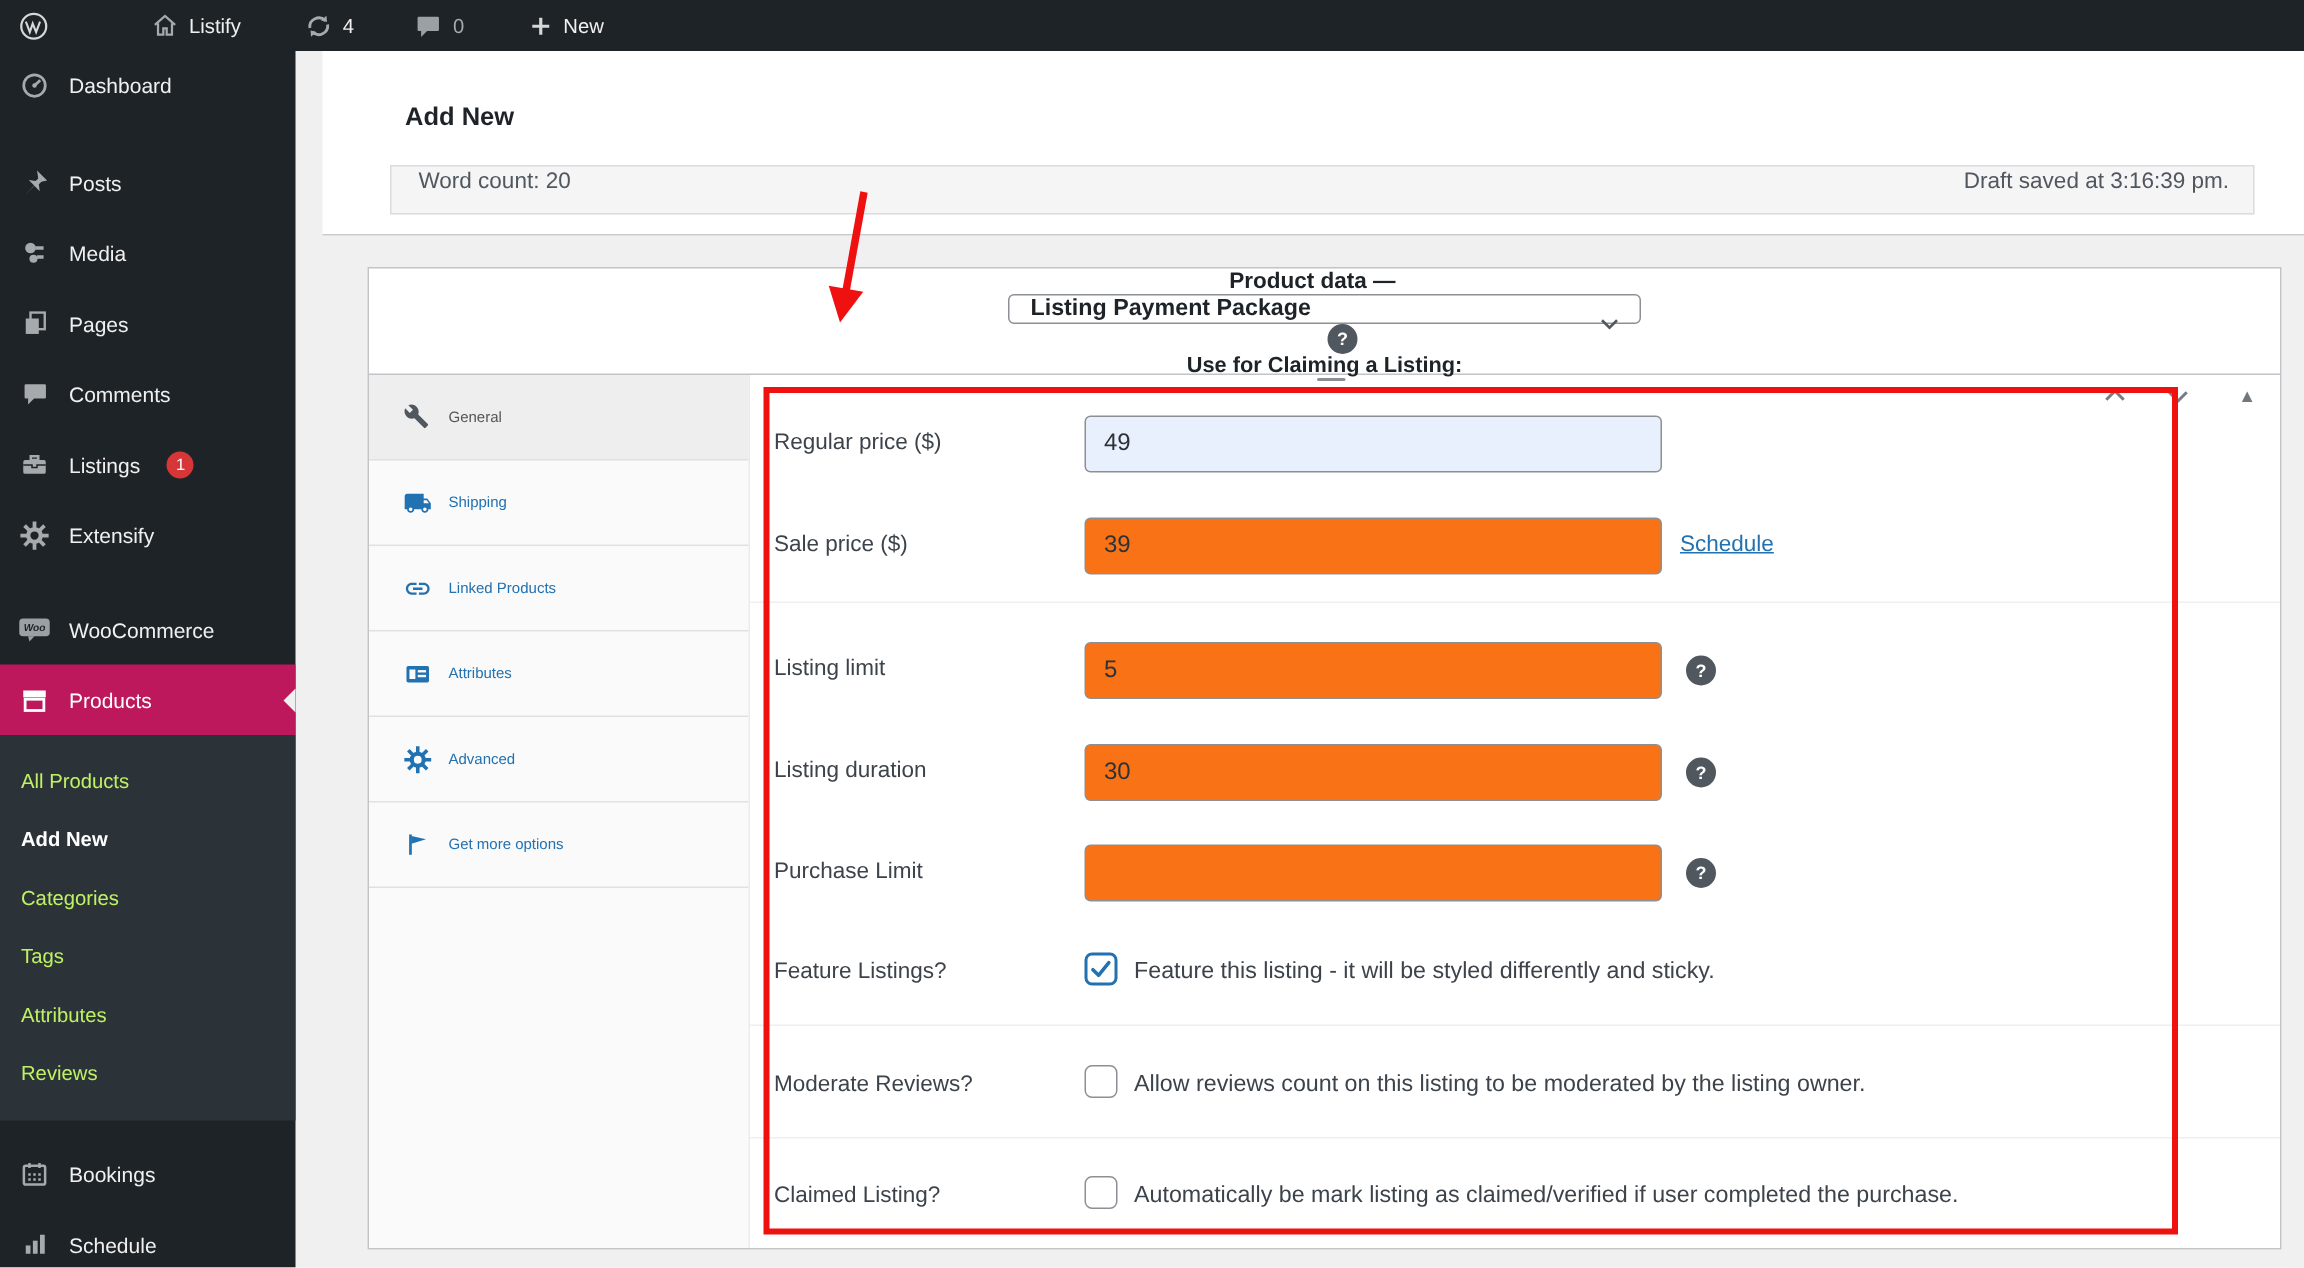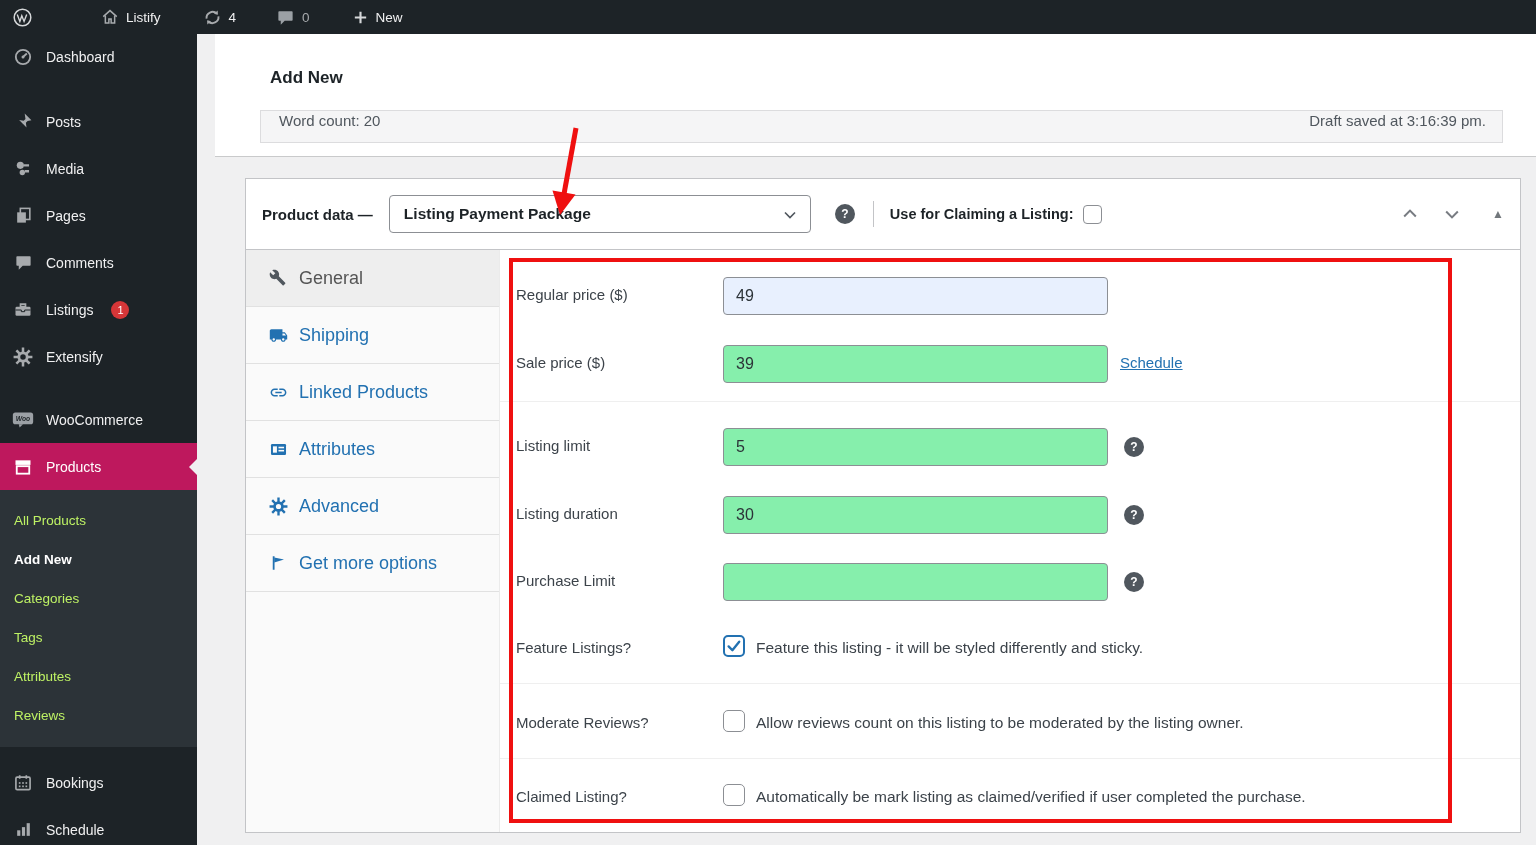--- a/index.html
+++ b/index.html
@@ -47,49 +47,49 @@
              background:#f5f5f6; border:1px solid #dcdcde; overflow:hidden; }
   .wordbar-inner { position:relative; margin-top:-7px; height:33px; line-height:33px;
                    font-size:15px; color:#50575e; }
   .wc-left { position:absolute; left:18px; }
   .wc-right { position:absolute; right:16px; }
 
   
   .panel { position:absolute; left:30px; top:144px; width:1276px; height:655px;
            background:#fff; border:1px solid #c3c4c7; }
   .panel-head { height:71px; display:flex; align-items:center; padding:0 16px;
-                border-bottom:1px solid #c3c4c7; }
+                border-bottom:1px solid #c3c4c7;flex-direction:column; }
   .pd-title { font-size:15px; font-weight:bold; color:#1d2327; margin-right:16px; white-space:nowrap; }
   .pd-select { position:relative; width:422px; height:38px; border:1px solid #8c8f94;
                border-radius:4px; display:flex; align-items:center; padding:0 36px 0 14px;
                font-size:15.5px; font-weight:bold; color:#1d2327; cursor:pointer; background:#fff; }
   .pd-select .chev { position:absolute; right:10px; top:9px; }
   .helptip { width:20px; height:20px; border-radius:50%; background:#50575e; color:#fff;
              font-size:12px; font-weight:bold; display:flex; align-items:center;
              justify-content:center; cursor:pointer; flex:0 0 auto; }
   .vdiv { width:1px; height:26px; background:#c3c4c7; margin:0 16px 0 18px; }
   .claim-label { font-size:14.5px; font-weight:bold; color:#1d2327; white-space:nowrap; }
   .cb { background:#fff; border:1.5px solid #8c8f94; border-radius:4px; cursor:pointer; }
   .cb-claim { width:19px; height:19px; margin-left:9px; }
   .head-right { margin-left:auto; display:flex; align-items:center; gap:22px; color:#787c82; }
   .tri { color:#72777c; font-size:12px; cursor:pointer; }
   .hbtn { cursor:pointer; display:flex; }
 
   .panel-body { display:flex; height:582px; }
   .tabs { width:254px; background:#fafafa; border-right:1px solid #ebebeb; list-style:none; }
   .tab { height:57px; display:flex; align-items:center; gap:11px; padding-left:22px;
-         font-size:18px; color:#2271b1; border-bottom:1px solid #e1e1e1; cursor:pointer; }
+         font-size:10px; color:#2271b1; border-bottom:1px solid #e1e1e1; cursor:pointer; }
   .tab .ticon { width:20px; display:flex; justify-content:center; color:#2271b1; }
   .tab-active { background:#eee; color:#555; }
   .tab-active .ticon { color:#50575e; }
 
   .form-col { position:relative; flex:1; }
   .flabel { position:absolute; left:16px; font-size:15px; color:#3c434a; white-space:nowrap; }
   .finput { position:absolute; left:223px; width:385px; height:38px; border:1px solid #8c8f94;
-            border-radius:4px; font-size:16px; color:#2c3338; padding:0 12px; background:#86efac;
+            border-radius:4px; font-size:16px; color:#2c3338; padding:0 12px; background:#f97316;
             font-family:"Liberation Sans", sans-serif; }
   .finput-focus { background:#e8f0fe; }
   .fhelp { position:absolute; left:624px; }
   .hr { position:absolute; left:0; right:0; height:1px; background:#efefef; }
   .slink { position:absolute; left:620px; font-size:15px; color:#2271b1;
            text-decoration:underline; cursor:pointer; }
   .cb-form { position:absolute; left:223px; width:22px; height:22px; border-radius:5px; }
   .cb-checked { border:2px solid #2271b1; }
   .cbdesc { position:absolute; left:256px; font-size:15.5px; color:#3c434a; white-space:nowrap; }
 

